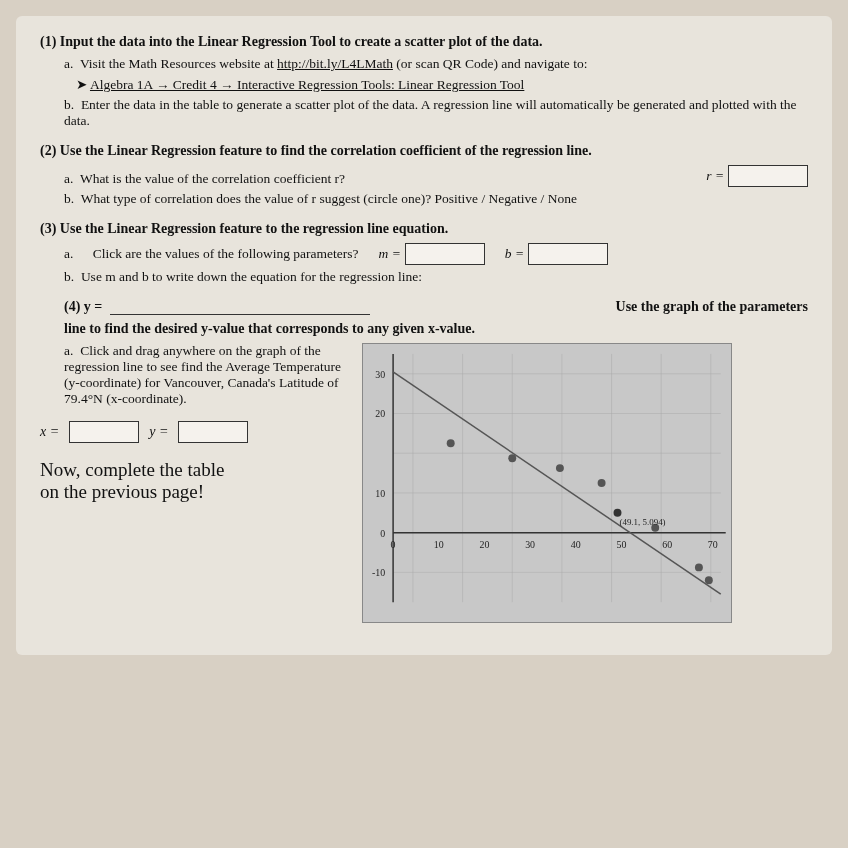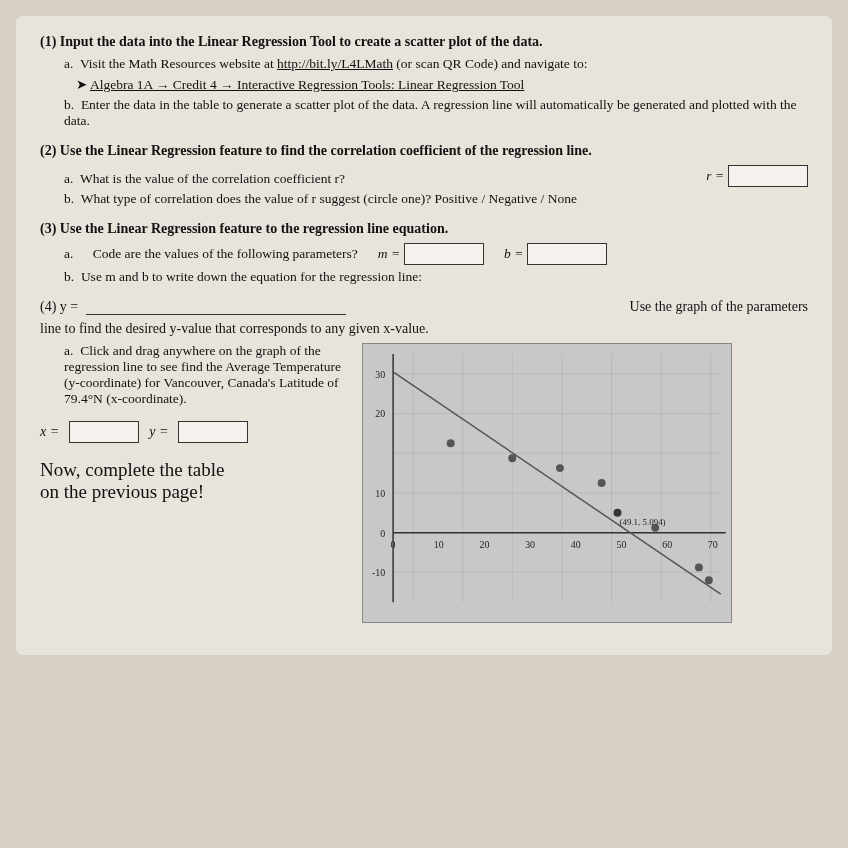--- a/index.html
+++ b/index.html
@@ -27,21 +27,21 @@
       margin-left: 24px;
       margin-bottom: 4px;
       font-size: 13.5px;
     }
     .sub-item-arrow {
       margin-left: 36px;
       margin-bottom: 4px;
       font-size: 13.5px;
     }
     .underline { text-decoration: underline; }
-    .bold { font-weight: normal; }
+    .bold { font-weight: bold; margin-left: 24px; }
     .input-box {
       display: inline-block;
       border: 1.5px solid #333;
       width: 80px;
       height: 22px;
       vertical-align: middle;
       background: #f5f2ed;
     }
     .input-box-sm {
       display: inline-block;
@@ -144,21 +144,21 @@
       <span>What type of correlation does the value of r suggest (circle one)?  Positive / Negative / None</span>
     </div>
   </div>
 
   <div class="section">
     <div class="section-header">
       <span>(3) Use the Linear Regression feature to the regression line equation.</span>
     </div>
     <div class="sub-item" style="display:flex; align-items:center; gap:8px; flex-wrap:wrap;">
       <span>a.</span>&nbsp;
-      <span>Code are the values of the following parameters?</span>
+      <span>Click are the values of the following parameters?</span>
       <span class="inline-eq">
         <span style="font-style:italic;">m =</span>
         <span class="input-box"></span>
       </span>
       <span class="inline-eq">
         <span style="font-style:italic;">b =</span>
         <span class="input-box"></span>
       </span>
     </div>
     <div class="sub-item">

